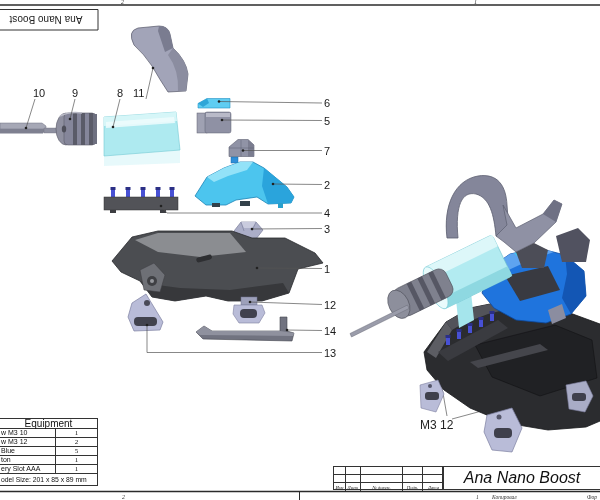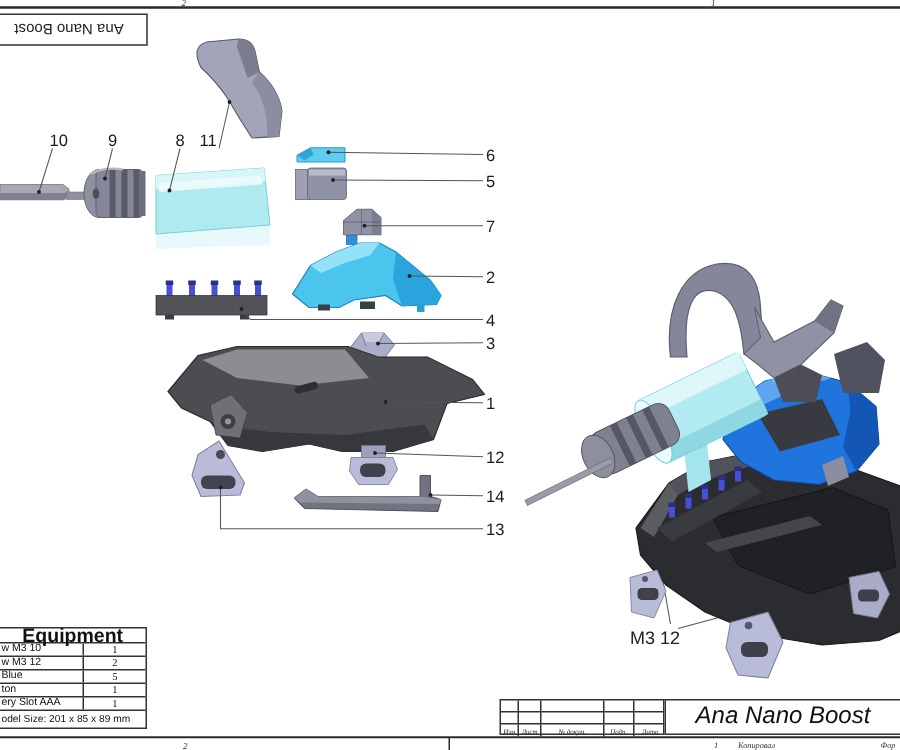--- a/index.html
+++ b/index.html
@@ -10,22 +10,22 @@
   .fold{font:italic 6px "Liberation Serif",serif;fill:#333;}
   .footnote{font:italic 5.5px "Liberation Serif",serif;fill:#333;}
   .stamp-text{font-size:10px;fill:#222;}
   .m3label{font-size:12px;fill:#222;}
   .leader{stroke:#555;stroke-width:.7;fill:none;}
   .dot{fill:#222;}
   
   .equip{position:absolute;left:0;top:418px;width:98px;background:#fff;
          border-top:1px solid #333;border-right:1px solid #333;border-bottom:1px solid #333;
          font-size:7px;color:#111;box-sizing:border-box;}
-  .equip-header{height:9px;line-height:9px;text-align:center;font-weight:bold;
-                font-size:13px;border-bottom:1px solid #333;}
+  .equip-header{height:9px;line-height:9px;text-align:center;font-weight:normal;
+                font-size:10px;border-bottom:1px solid #333;}
   .equip-row{display:flex;height:8px;line-height:8px;border-bottom:1px solid #333;}
   .equip-row .nm{width:54px;border-right:1px solid #333;padding-left:1px;
                  white-space:nowrap;overflow:hidden;}
   .equip-row .qty{flex:1;text-align:center;font-family:"Liberation Serif",serif;}
   .equip-footer{height:11px;line-height:11px;padding-left:1px;white-space:nowrap;font-size:6.8px;}
   
   .tblock{position:absolute;left:333px;top:466px;width:110px;height:24px;
           display:grid;grid-template-columns:12px 15px 42px 20px 21px;
           grid-template-rows:8px 8px 8px;border:1px solid #333;box-sizing:border-box;
           background:#fff;}

